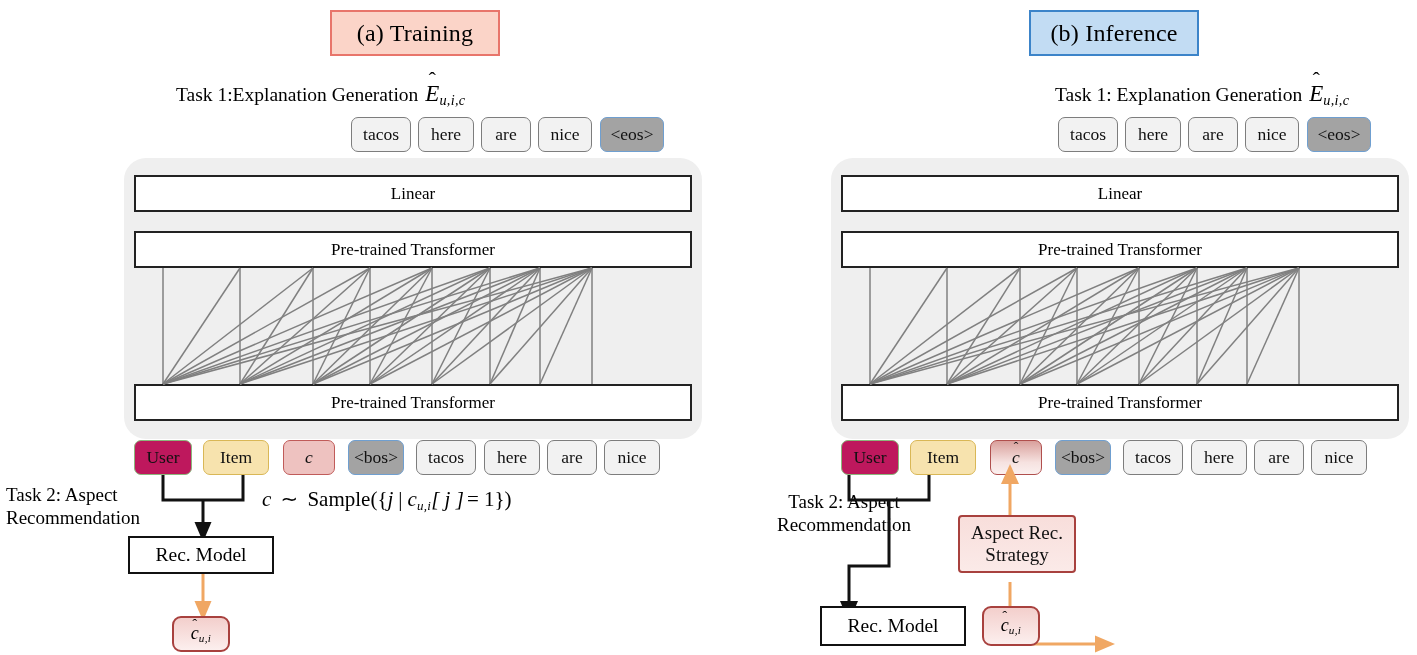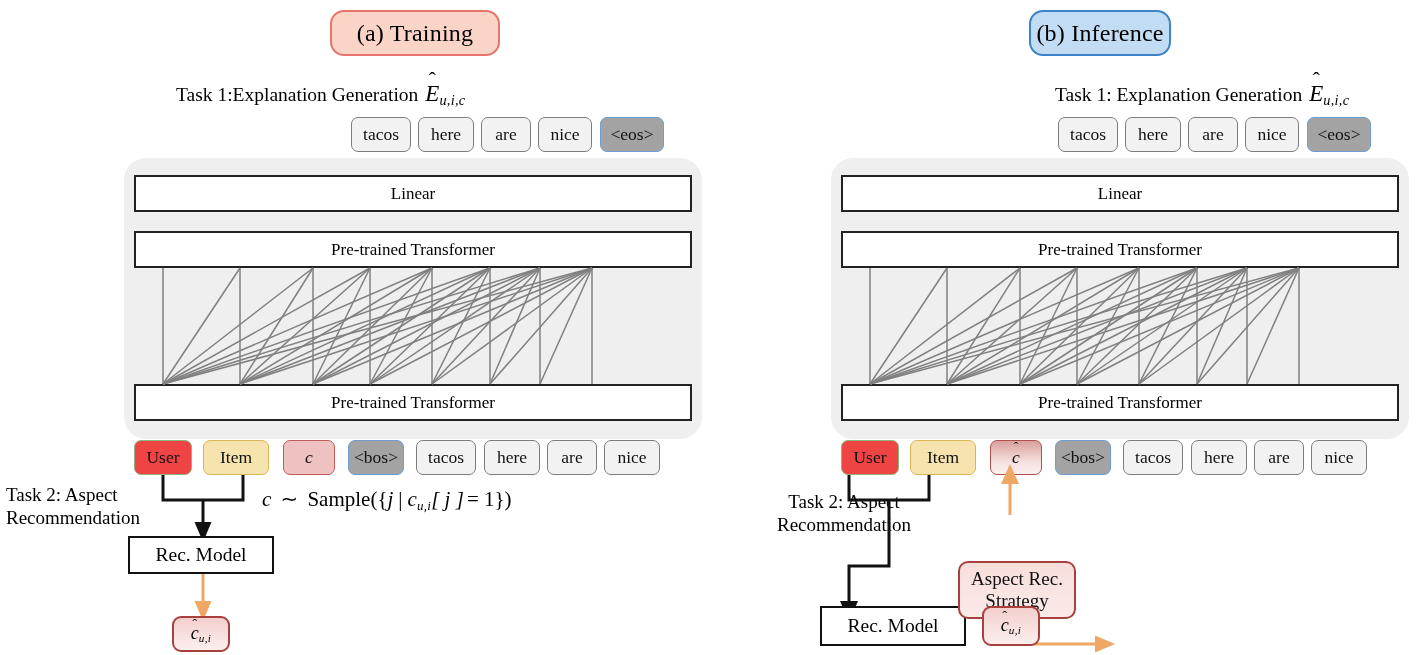--- a/index.html
+++ b/index.html
@@ -19,24 +19,23 @@
   .panel-title {
     position: absolute;
     top: 10px;
     height: 46px;
     display: flex; align-items: center; justify-content: center;
     font-size: 24px;
     letter-spacing: .2px;
     border-width: 2px; border-style: solid;
     white-space: nowrap;
     padding: 0 28px;
-    border-radius: 14px;
   }
   #title-training  { left: 330px; width: 170px; background:#fbd4c8; border-color:#e8756b; }
-  #title-inference { left: 322px; width: 142px; background:#c2dcf3; border-color:#3c84c9; }
+  #title-inference { left: 322px; width: 170px; background:#c2dcf3; border-color:#3c84c9; }
 
   
   .task1-caption {
     position: absolute;
     font-size: 19.5px;
     white-space: nowrap;
     display: flex;
     align-items: baseline;
     gap: 7px;
   }
@@ -65,21 +64,21 @@
     display: flex; align-items: center; justify-content: center;
     font-size: 17.5px;
     border: 1.6px solid #7d7d7d;
     border-radius: 7px;
     background: #f2f2f2;
     color: #111;
     white-space: nowrap;
   }
   .tok.out { top: 117px; }
   .tok.blue   { background:#a3a3a3; border-color:#6f9fd0; }
-  .tok.green  { background:#ef4444; border-color:#8bb77c; }
+  .tok.green  { background:#be185d; border-color:#8bb77c; }
   .tok.yellow { background:#f7e3ae; border-color:#d9b košice; }
   .tok.yellow { background:#f7e3ae; border-color:#d9b756; }
   .tok.red    { background:#eec2c0; border-color:#c05b59; }
   .tok.redgrad{
     background: linear-gradient(180deg,#d9a09c 0%, #f6e2e0 65%, #fbf0ef 100%);
     border-color:#b04f4d;
   }
   .tok.in { top: 440px; }
 
   
@@ -106,25 +105,25 @@
     position: absolute;
     border: 2.3px solid #111;
     background: #fff;
     display: flex; align-items: center; justify-content: center;
     font-size: 19.5px;
     white-space: nowrap;
   }
   .softbox {
     position: absolute;
     border: 2px solid #a8413e;
-    border-radius: 10px;
+    border-radius: 4px;
     background: linear-gradient(180deg,#f8dedb 0%, #fbeae8 100%);
     display: flex; flex-direction: column; align-items: center; justify-content: center;
     font-size: 19px; line-height: 1.18;
-    white-space: nowrap; color:#111;margin-top:46px;
+    white-space: nowrap; color:#111;
   }
   .chatbox {
     position: absolute;
     border: 2px solid #a8413e;
     border-radius: 9px;
     background: linear-gradient(180deg,#f3cfcc 0%, #fcefee 100%);
     display: flex; align-items: center; justify-content: center;
     font-size: 18px;
     white-space: nowrap;
     text-align: center;

